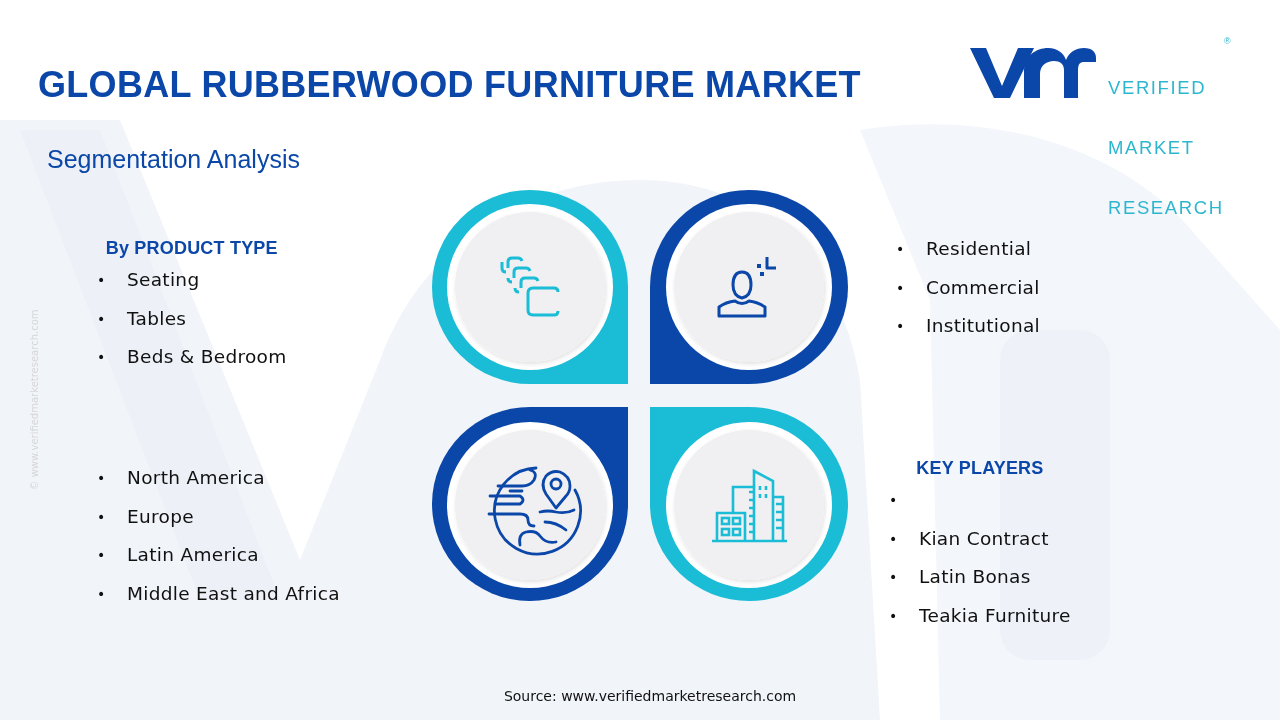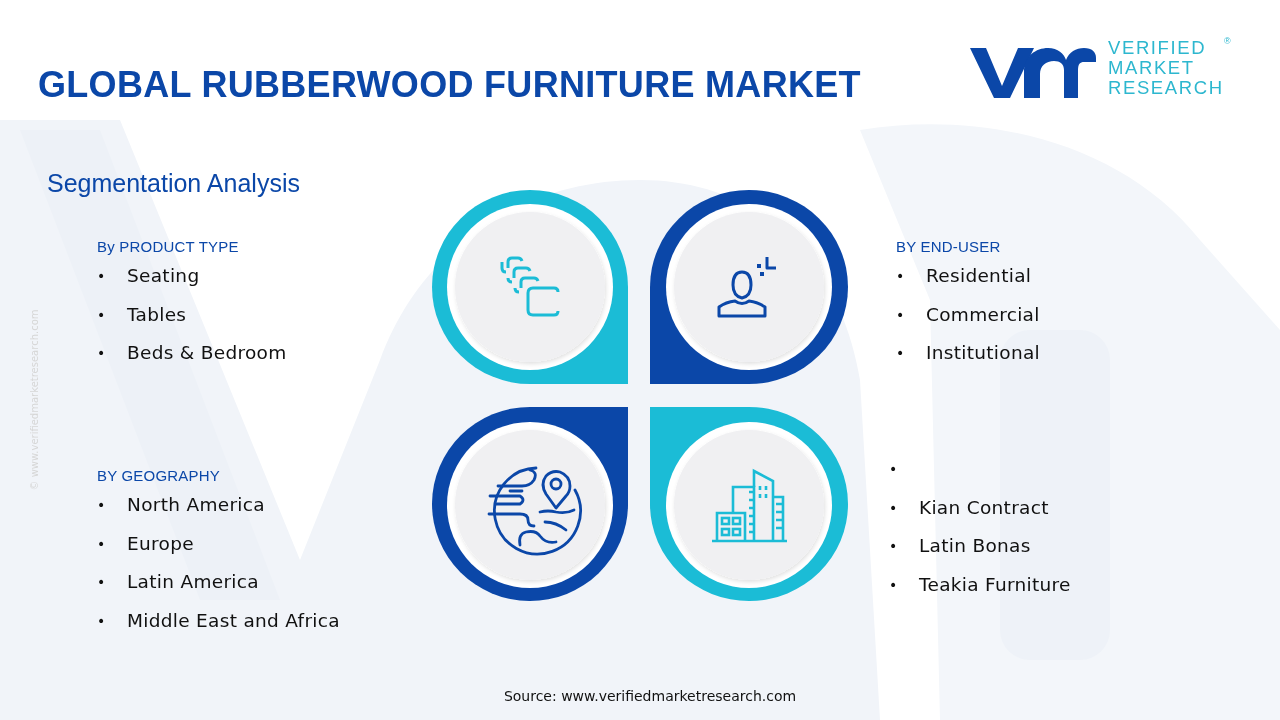--- a/index.html
+++ b/index.html
@@ -9,36 +9,36 @@
   .bg-watermark { position: absolute; inset: 0; z-index: 0; pointer-events: none; }
 
   .title {
     position: absolute; left: 38px; top: 64px;
     font-family: "Liberation Sans", sans-serif; font-weight: 700;
     font-size: 36px; color: #0B47A8; letter-spacing: 0.3px; z-index: 2;
   }
   .subtitle {
     position: absolute; left: 47px; top: 145px;
     font-family: "Liberation Sans", sans-serif;
-    font-size: 25px; color: #0B47A8; z-index: 2; margin-top: 24px;
+    font-size: 25px; color: #0B47A8; z-index: 2;
   }
 
   .logo { position: absolute; left: 966px; top: 38px; width: 270px; height: 64px; z-index: 2; }
   .logo-mark { position: absolute; left: 0; top: 4px; }
   .logo-text {
     position: absolute; left: 142px; top: 0; font-family: "Liberation Sans", sans-serif;
     font-size: 18.5px; line-height: 20px; color: #2DB7CF; letter-spacing: 1.6px; font-weight: 400;
   }
-  .logo-text span { display: block; }
+  .logo-text span { display: block; margin-top: 40px; }
   .logo-reg { position: absolute; left: 258px; top: -2px; font-size: 9px; color: #2DB7CF; font-family: "Liberation Sans", sans-serif; }
 
   .segment { position: absolute; z-index: 2; }
   .segment h3 {
-    font-family: "Liberation Sans", sans-serif; font-weight: 400; font-size: 15px;
-    color: #0B47A8; letter-spacing: 0.2px; margin-bottom: 10px; white-space: nowrap;
+    font-family: "Liberation Sans", sans-serif; font-weight: 700; font-size: 18px;
+    color: #0B47A8; letter-spacing: 0.2px; margin-bottom: 10px; white-space: nowrap; text-align: center;
   }
   .segment ul { list-style: none; }
   .segment li {
     position: relative; font-family: "DejaVu Sans", sans-serif; font-size: 18.5px;
     color: #111111; height: 38.5px; line-height: 22px; padding-left: 30px; white-space: nowrap; letter-spacing: 0.3px;
   }
   .segment li .bullet { position: absolute; left: 0; top: 0; font-size: 14px; }
 
   #seg-product { left: 97px; top: 238px; }
   #seg-enduser { left: 896px; top: 238px; }
@@ -163,39 +163,38 @@
 <div class="segment" id="seg-product">
   <h3>By PRODUCT TYPE</h3>
   <ul>
     <li><span class="bullet">•</span><span>Seating</span></li>
     <li><span class="bullet">•</span><span>Tables</span></li>
     <li><span class="bullet">•</span><span>Beds &amp; Bedroom</span></li>
   </ul>
 </div>
 
 <div class="segment" id="seg-enduser">
-  <h3>BY END-USER</h3>
   <ul>
     <li><span class="bullet">•</span><span>Residential</span></li>
     <li><span class="bullet">•</span><span>Commercial</span></li>
     <li><span class="bullet">•</span><span>Institutional</span></li>
   </ul>
 </div>
 
 <div class="segment" id="seg-geo">
-  <h3>BY GEOGRAPHY</h3>
   <ul>
     <li><span class="bullet">•</span><span>North America</span></li>
     <li><span class="bullet">•</span><span>Europe</span></li>
     <li><span class="bullet">•</span><span>Latin America</span></li>
     <li><span class="bullet">•</span><span>Middle East and Africa</span></li>
   </ul>
 </div>
 
 <div class="segment" id="seg-players">
+  <h3>KEY PLAYERS</h3>
   <ul>
     <li><span class="bullet">•</span></li>
     <li><span class="bullet">•</span><span>Kian Contract</span></li>
     <li><span class="bullet">•</span><span>Latin Bonas</span></li>
     <li><span class="bullet">•</span><span>Teakia Furniture</span></li>
   </ul>
 </div>
 
 <div class="side-url">© www.verifiedmarketresearch.com</div>
 <div class="source">Source: www.verifiedmarketresearch.com</div>

